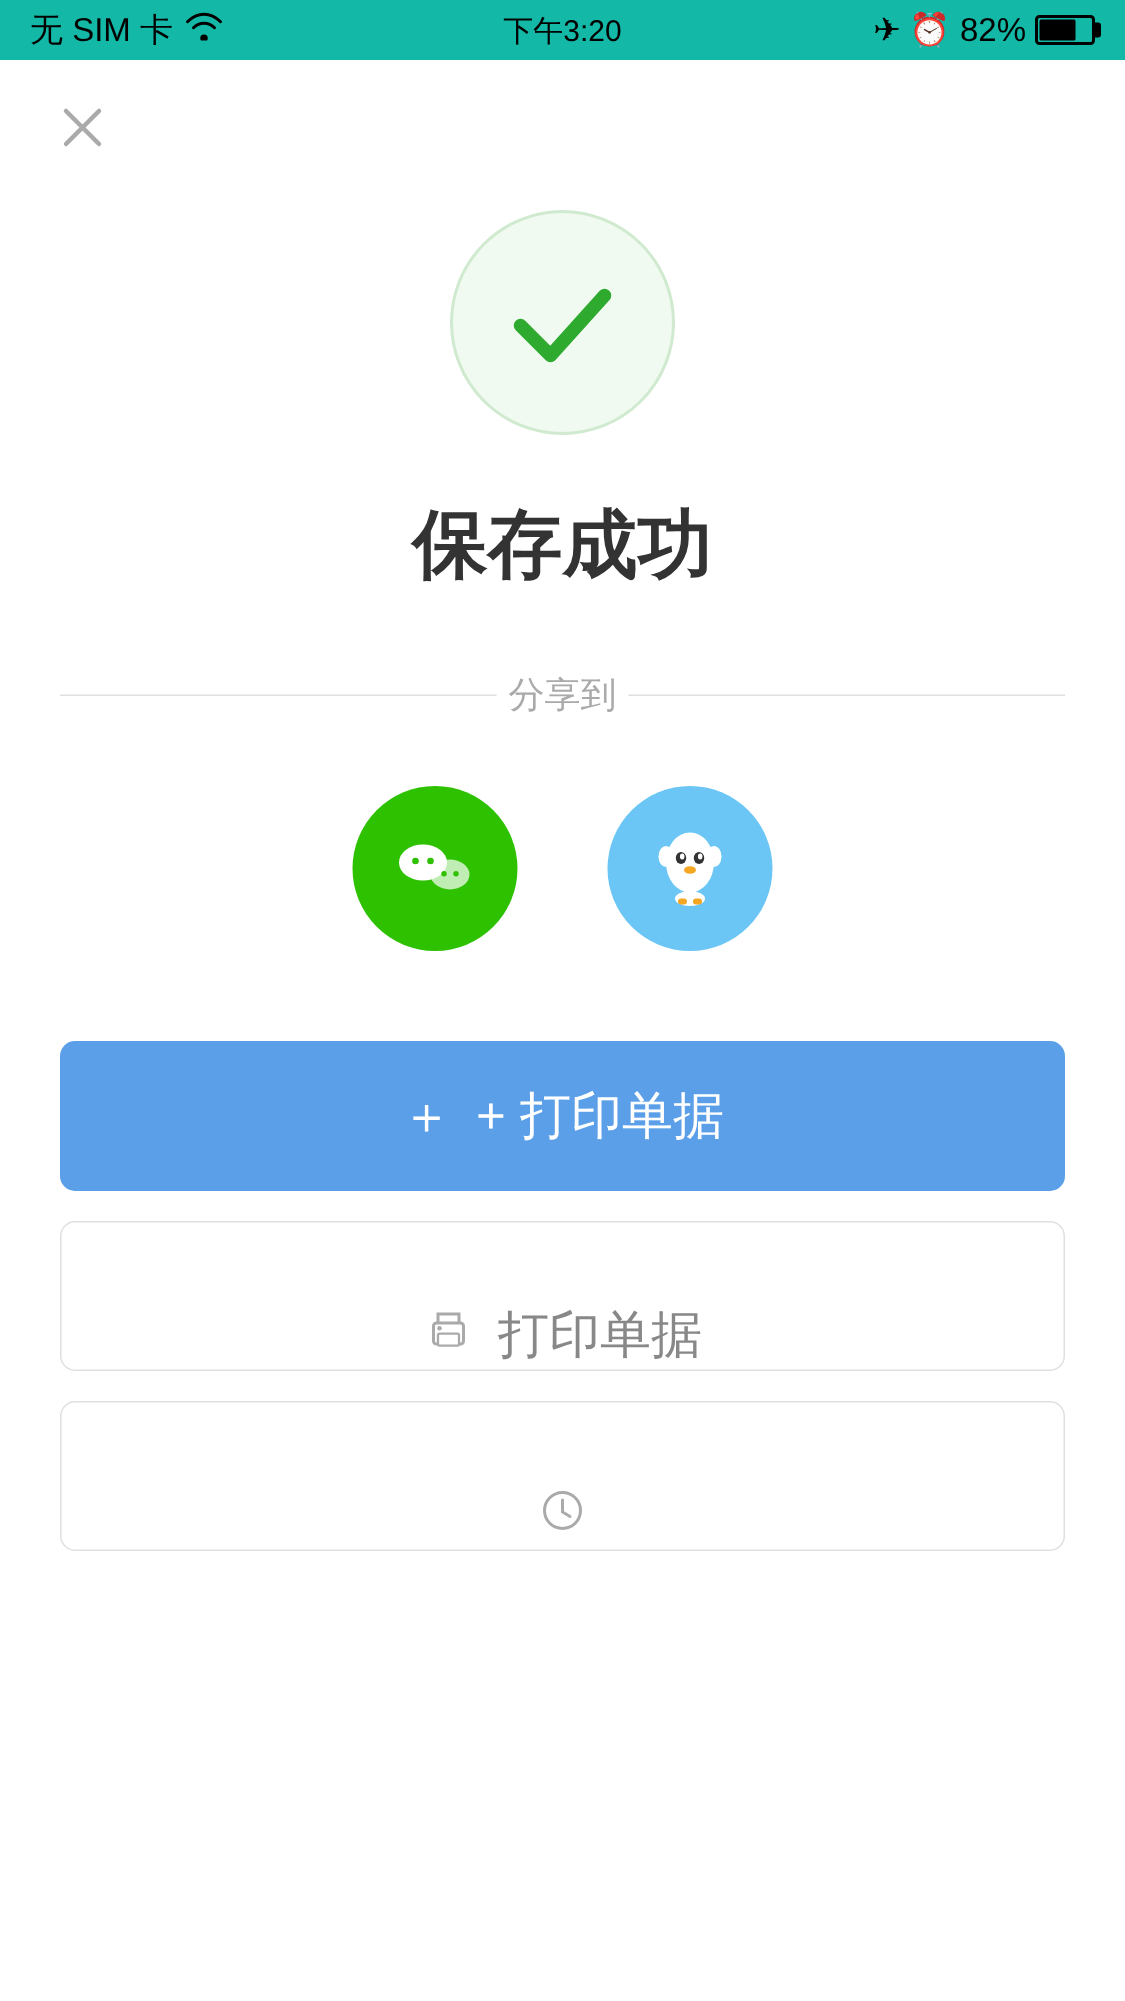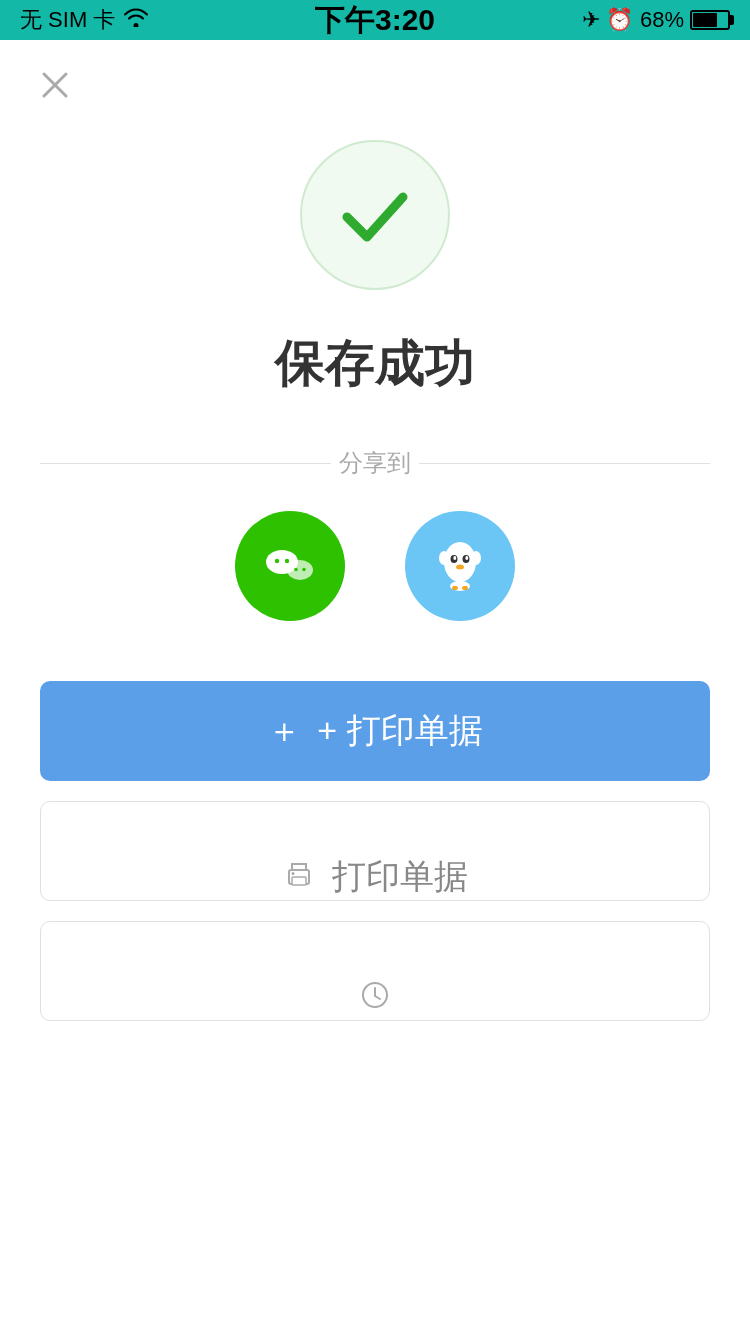--- a/index.html
+++ b/index.html
@@ -25,22 +25,22 @@
       font-size: 24px;
       color: #000;
     }
     .status-left {
       display: flex;
       align-items: center;
       gap: 8px;
       font-size: 22px;
     }
     .status-center {
-      font-size: 30px;
-      font-weight: 700;
+      font-size: 20px;
+      font-weight: 400;
       position: absolute;
       left: 50%;
       transform: translateX(-50%);
     }
     .status-right {
       display: flex;
       align-items: center;
       gap: 6px;
       font-size: 22px;
     }
@@ -120,21 +120,21 @@
       color: #333;
       margin-bottom: 50px;
     }
 
     
     .share-divider {
       width: 100%;
       display: flex;
       align-items: center;
       gap: 8px;
-      margin-bottom: 32px;
+      margin-bottom: 45px;
     }
     .divider-line {
       flex: 1;
       height: 1px;
       background: #e0e0e0;
     }
     .share-label {
       font-size: 24px;
       color: #aaa;
       white-space: nowrap;
@@ -209,21 +209,21 @@
         <path d="M13 16a2.5 2.5 0 110 5 2.5 2.5 0 010-5z" fill="#000"></path>
         <path d="M6 11.5C7.9 9.6 10.3 8.5 13 8.5s5.1 1.1 7 3" stroke="#000" stroke-width="2" fill="none" stroke-linecap="round"></path>
         <path d="M2 7.5C5 4.5 8.8 2.5 13 2.5s8 2 11 5" stroke="#000" stroke-width="2" fill="none" stroke-linecap="round"></path>
       </svg>
     </span>
   </div>
   <div class="status-center">下午3:20</div>
   <div class="status-right">
     <span>✈</span>
     <span>⏰</span>
-    <span>68%</span>
+    <span>82%</span>
     <div class="battery-icon">
       <div class="battery-fill"></div>
     </div>
   </div>
 </div>
 
 <div class="close-btn">
   <svg viewBox="0 0 30 30" fill="none" xmlns="http://www.w3.org/2000/svg">
     <line x1="4" y1="4" x2="26" y2="26" stroke="#aaa" stroke-width="3" stroke-linecap="round"></line>
     <line x1="26" y1="4" x2="4" y2="26" stroke="#aaa" stroke-width="3" stroke-linecap="round"></line>

